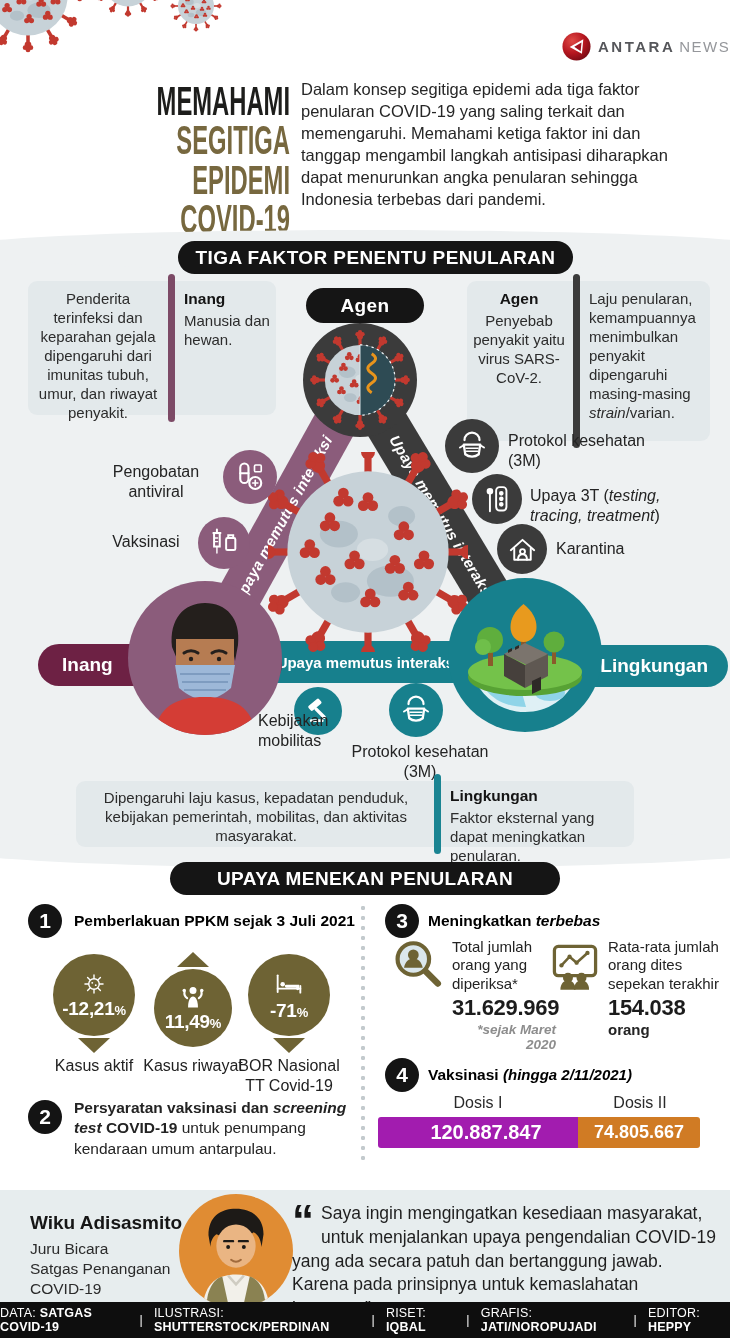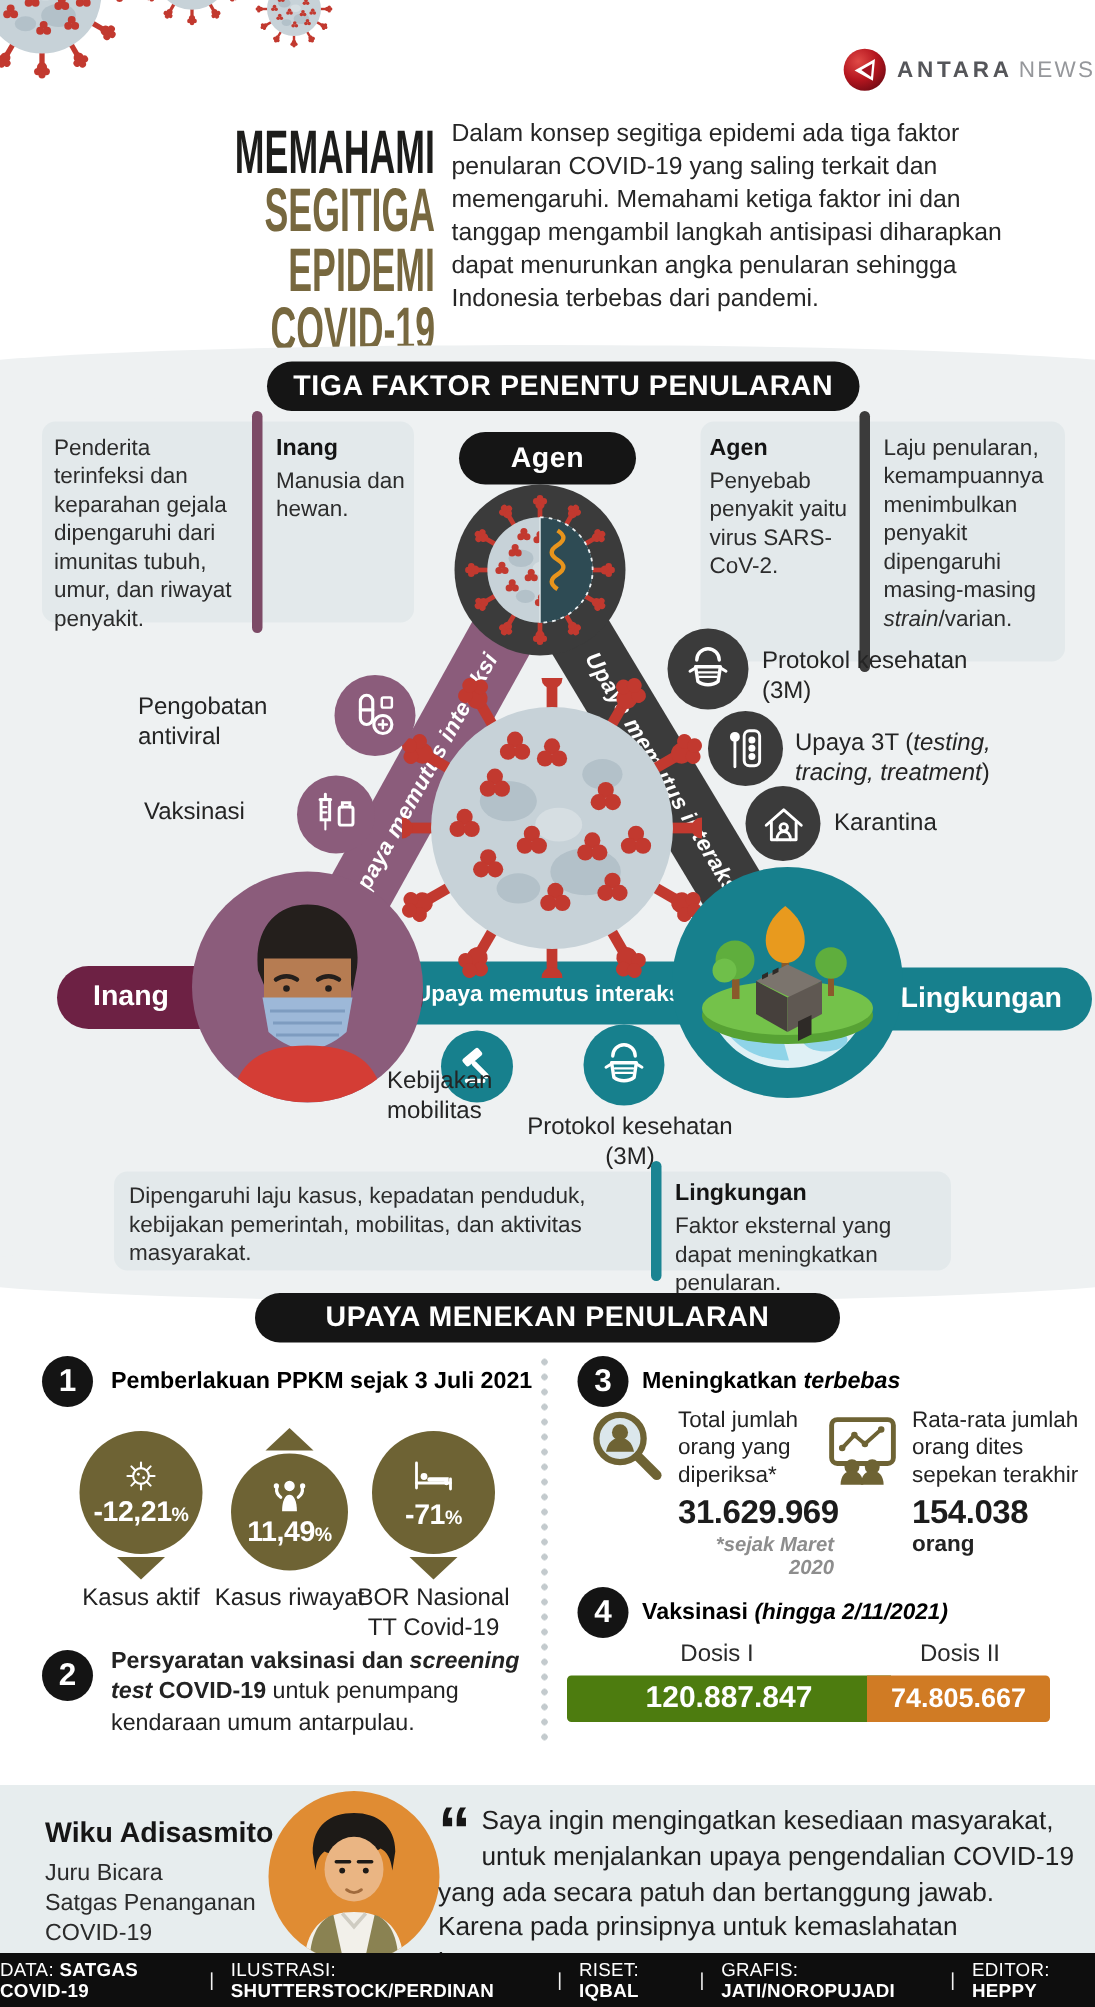--- a/index.html
+++ b/index.html
@@ -18,21 +18,21 @@
   
   .brand{position:absolute;left:562px;top:32px;display:flex;align-items:center;}
   .brand .bname{font-size:15px;font-weight:bold;color:#55565a;letter-spacing:2.5px;margin-left:7px;}
   .brand .bsuf{font-size:15px;color:#95979b;letter-spacing:1.5px;margin-left:4px;}
   
   .sec1,.arc{background:#eef1f2;}
   
   .ibox{position:absolute;background:#e3e9eb;border-radius:9px;font-size:15px;line-height:1.27;color:#2c2c2c;}
   .ibox .vbar{position:absolute;top:-7px;bottom:-7px;width:7px;border-radius:4px;}
   .ibox .bt{font-weight:bold;font-size:15.5px;color:#141414;margin-bottom:2px;}
-  .ral{text-align:left;}
+  .ral{text-align:center;}
   
   .edge{position:absolute;height:44px;color:#fff;display:flex;align-items:center;justify-content:center;
         font-weight:bold;font-style:italic;font-size:15px;letter-spacing:.3px;}
   .circ{position:absolute;border-radius:50%;overflow:hidden;}
   .cpill{position:absolute;height:42px;border-radius:21px;color:#fff;font-weight:bold;font-size:19px;
          display:flex;align-items:center;}
   .bubble{position:absolute;border-radius:50%;display:flex;align-items:center;justify-content:center;color:#fff;}
   .bub-lb{position:absolute;font-size:16px;line-height:1.25;color:#242424;}
   
   .num{position:absolute;width:34px;height:34px;border-radius:50%;background:#141414;color:#fff;
@@ -467,21 +467,21 @@
     <div class="big-num">154.038</div>
     <div class="mini-lb bd">orang</div>
   </div>
 
   <div class="num" style="left:385px;top:1058px;">4</div>
   <div class="it-h" style="left:428px;top:1066px;">
     <span>Vaksinasi </span><span class="bdi" style="font-size:15px">(hingga 2/11/2021)</span>
   </div>
   <div class="dose-lb" style="left:418px;top:1094px;width:120px;">Dosis I</div>
   <div class="dose-lb" style="left:580px;top:1094px;width:120px;">Dosis II</div>
-  <div class="dose-seg" style="left:378px;top:1117px;width:216px;background:#4d7c0f;border-radius:3px 0 0 3px;font-size:20px;">
+  <div class="dose-seg" style="left:378px;top:1117px;width:216px;background:#a21caf;border-radius:3px 0 0 3px;font-size:20px;">
     <span>120.887.847</span>
   </div>
   <div class="dose-seg" style="left:578px;top:1117px;width:122px;background:#d07b24;border-radius:0 3px 3px 0;font-size:18px;">
     <span>74.805.667</span>
   </div>
 
   <div class="qsec"></div>
   <div class="qname">Wiku Adisasmito</div>
   <div class="qrole">
     <div>Juru Bicara</div>

